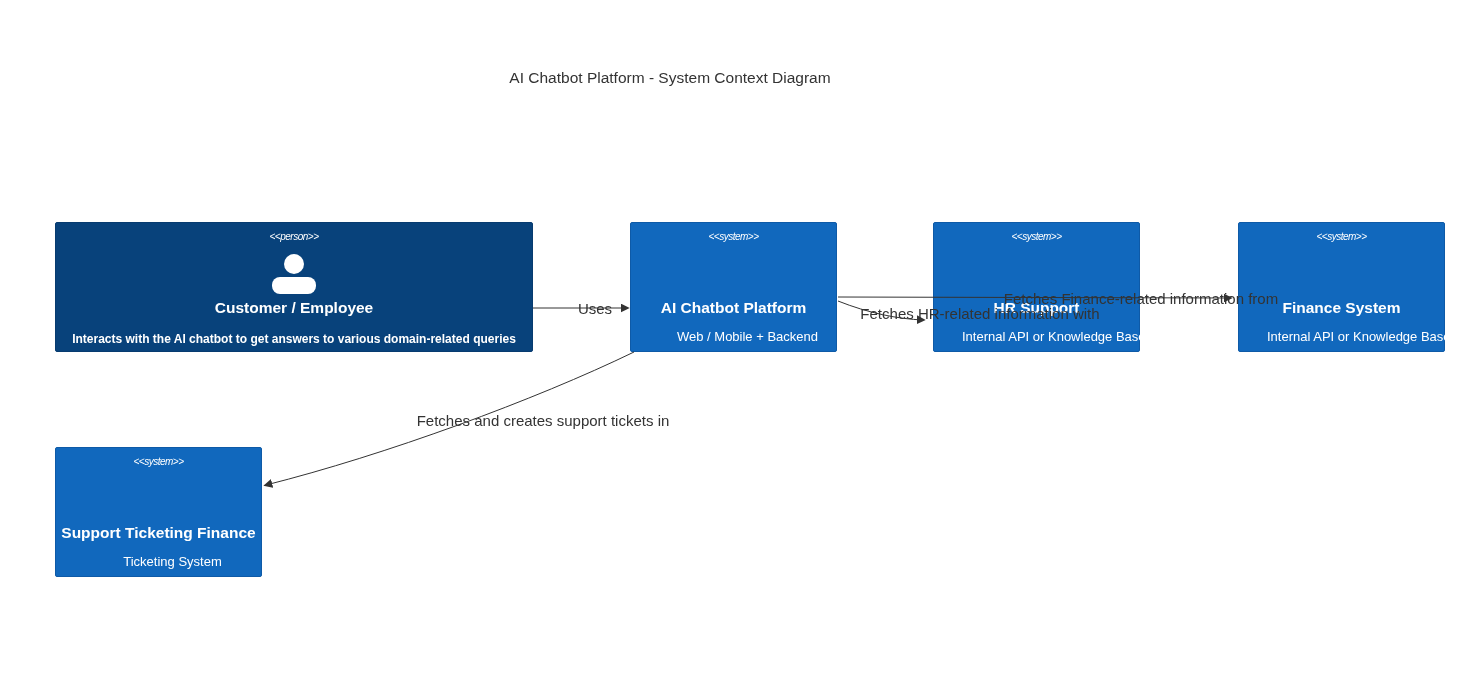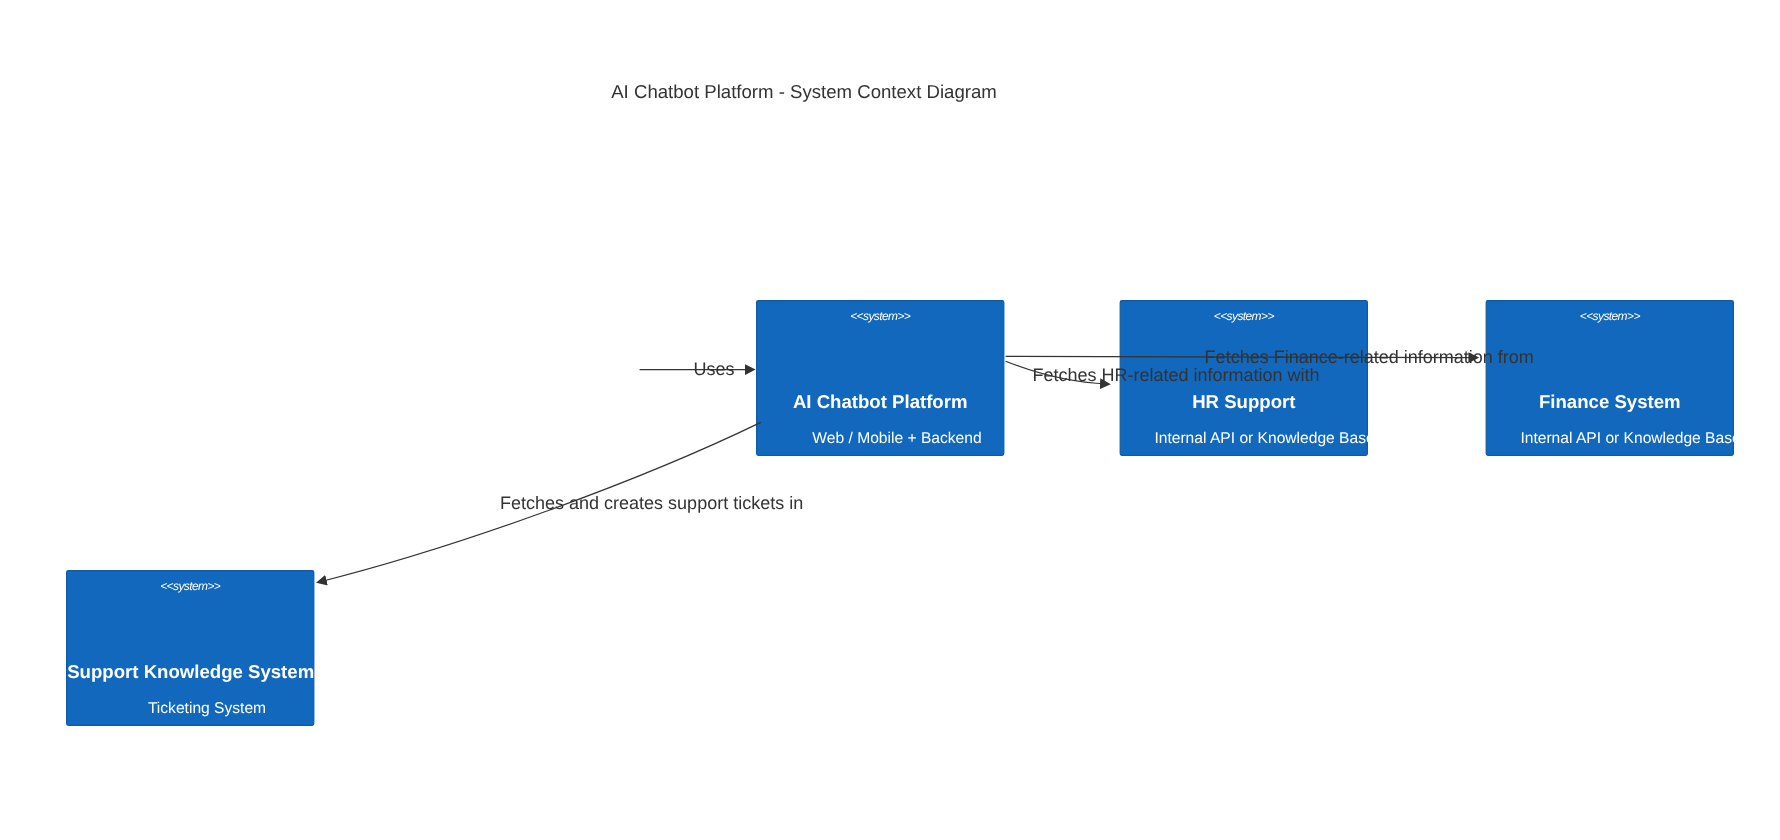--- a/index.html
+++ b/index.html
@@ -35,21 +35,20 @@
     box-sizing: border-box;
     z-index: 1;
   }
   .node.person {
     background: var(--person_fill, #08427b);
     border: 1px solid var(--person_border, #073b6f);
   }
   .node.system {
     background: var(--system_fill, #1168bd);
     border: 1px solid var(--system_border, #0e5aa7);
-    margin-top: 28px;
   }
   .stereo {
     position: absolute;
     top: 8px;
     left: 0;
     right: 0;
     font-style: italic;
     font-size: 10px;
     letter-spacing: -0.5px;
   }
@@ -104,20 +103,31 @@
     z-index: 3;
   }
 </style>
 </head>
 <body>
 
 <div class="canvas">
 
   <div class="diagram-title">AI Chatbot Platform - System Context Diagram</div>
 
+  <div class="node person" style="left:55px; top:222px; width:478px; height:130px;">
+    <div class="stereo">&lt;&lt;person&gt;&gt;</div>
+    <span class="person-icon">
+      <svg width="46" height="40" viewBox="0 0 46 40">
+        <circle cx="23" cy="10" r="10" fill="#ffffff"></circle>
+        <rect x="1" y="23" width="44" height="17" rx="8" fill="#ffffff"></rect>
+      </svg>
+    </span>
+    <div class="node-title">Customer / Employee</div>
+    <div class="node-desc">Interacts with the AI chatbot to get answers to various domain-related queries</div>
+  </div>
 
   <div class="node system" style="left:630px; top:222px; width:207px; height:130px;">
     <div class="stereo">&lt;&lt;system&gt;&gt;</div>
     <div class="node-title">AI Chatbot Platform</div>
     <div class="node-sub">Web / Mobile + Backend</div>
   </div>
 
   <div class="node system" style="left:933px; top:222px; width:207px; height:130px;">
     <div class="stereo">&lt;&lt;system&gt;&gt;</div>
     <div class="node-title">HR Support</div>
@@ -125,21 +135,21 @@
   </div>
 
   <div class="node system" style="left:1238px; top:222px; width:207px; height:130px;">
     <div class="stereo">&lt;&lt;system&gt;&gt;</div>
     <div class="node-title">Finance System</div>
     <div class="node-sub">Internal API or Knowledge Base</div>
   </div>
 
   <div class="node system" style="left:55px; top:447px; width:207px; height:130px;">
     <div class="stereo">&lt;&lt;system&gt;&gt;</div>
-    <div class="node-title">Support Knowledge System</div>
+    <div class="node-title">Support Ticketing Finance</div>
     <div class="node-sub">Ticketing System</div>
   </div>
 
   <svg class="edge-layer">
     <defs>
       <marker id="arrowhead" viewBox="0 0 10 10" refX="7" refY="5" markerWidth="9" markerHeight="9" orient="auto-start-reverse">
         <path d="M 0 0 L 10 5 L 0 10 z" fill="#333333"></path>
       </marker>
     </defs>
     <path d="M 533 308 L 627 308" fill="none" stroke="#333333" stroke-width="1" marker-end="url(#arrowhead)"></path>

